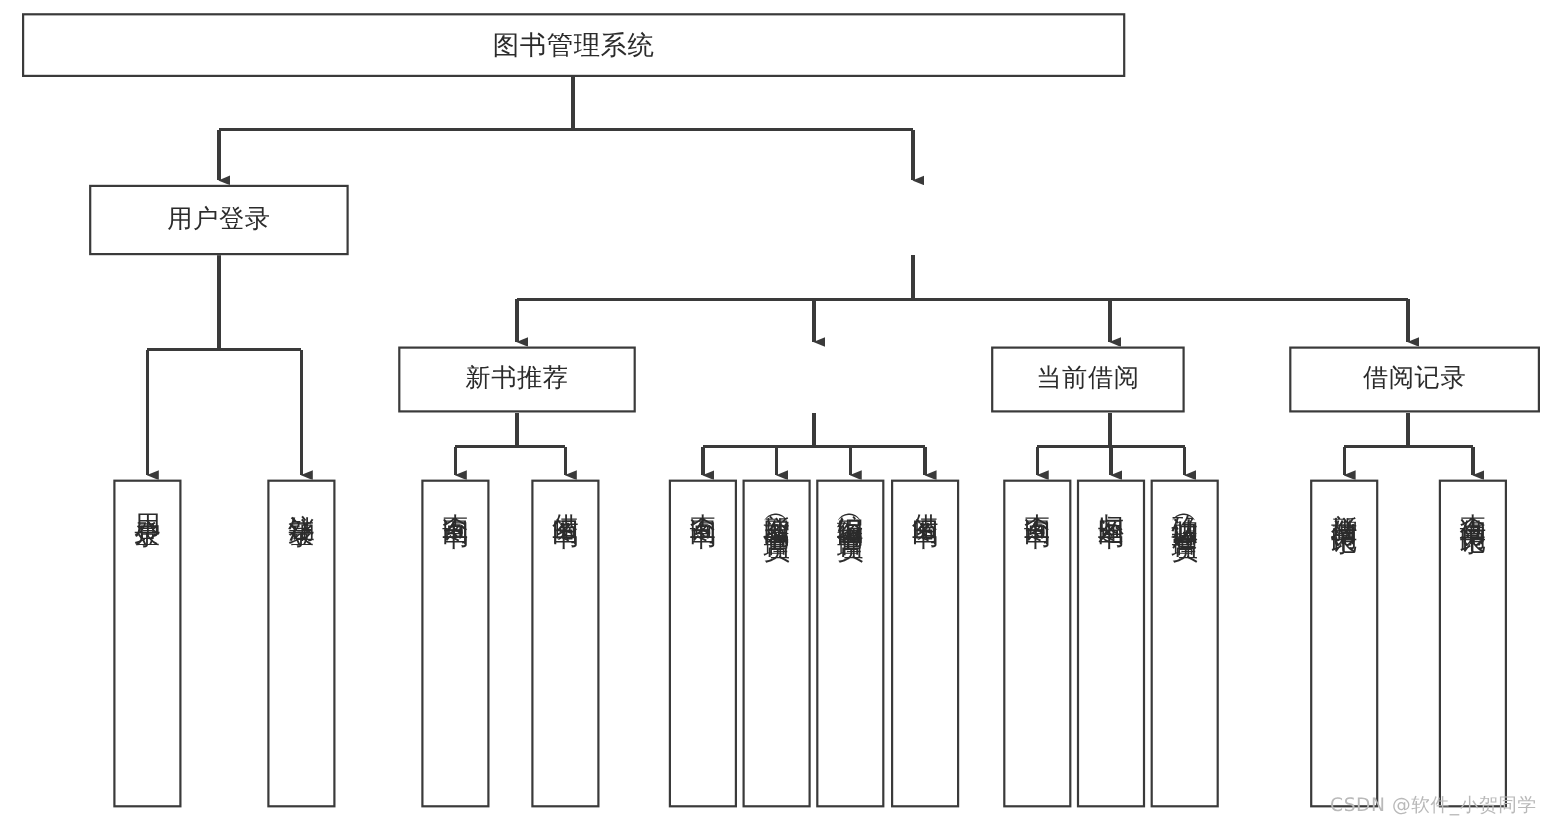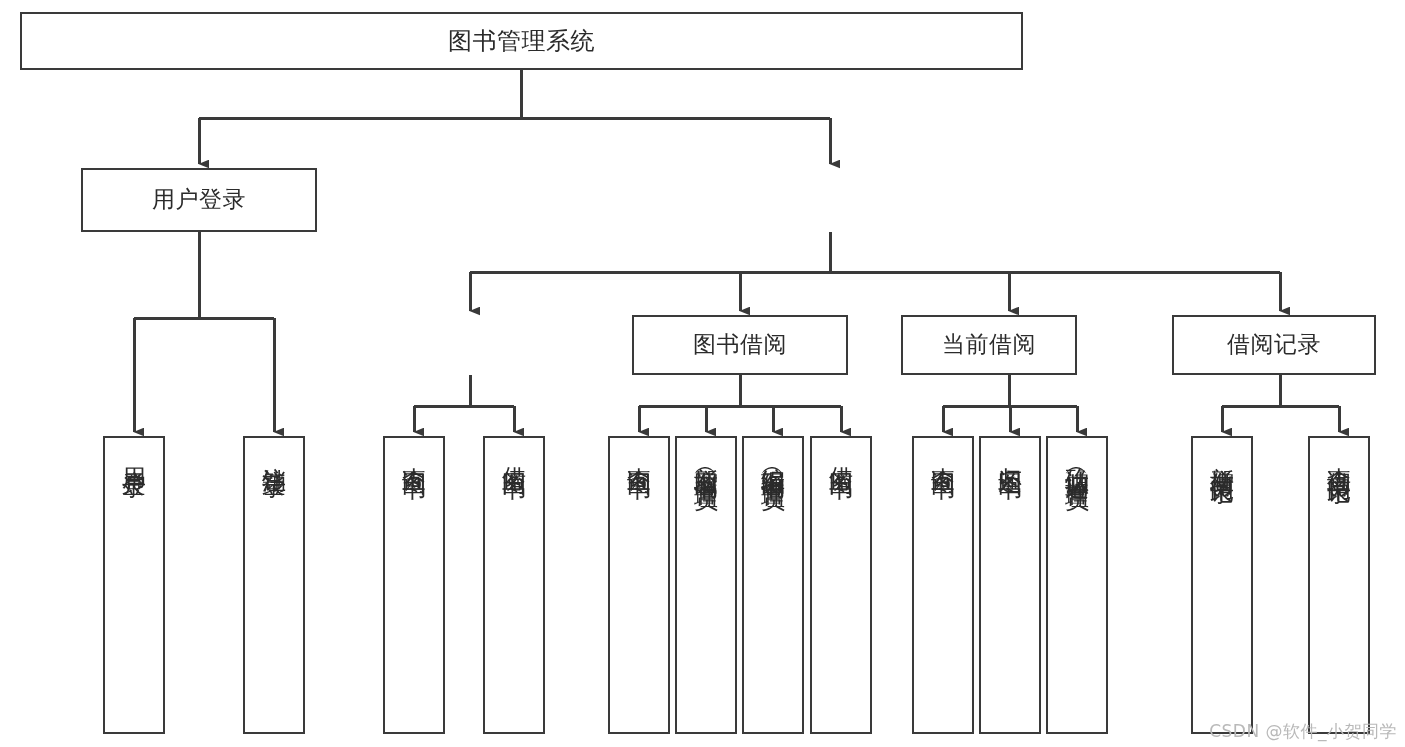--- a/index.html
+++ b/index.html
@@ -139,30 +139,30 @@
 
   <div class="node h root" style="left:20px; top:12px; width:1003px; height:58px;">
     <span class="node-label">图书管理系统</span>
   </div>
 
   <div class="node h" style="left:81px; top:168px; width:236px; height:64px;">
     <span class="node-label">用户登录</span>
   </div>
 
 
-
-  <div class="node h" style="left:632px; top:315px; width:216px; height:60px;">
-    <span class="node-label">图书借阅</span>
-  </div>
+  <div class="node h" style="left:362px; top:315px; width:216px; height:60px;">
+    <span class="node-label">新书推荐</span>
+  </div>
+
 
   <div class="node h" style="left:901px; top:315px; width:176px; height:60px;">
     <span class="node-label">当前借阅</span>
   </div>
 
-  <div class="node h" style="left:1172px; top:315px; width:204px; height:60px;">
+  <div class="node h" style="left:1172px; top:315px; width:228px; height:60px;">
     <span class="node-label">借阅记录</span>
   </div>
 
   <div class="node v" style="left:103px; top:436px; width:62px; height:298px;">
     <span class="node-label">用户登录</span>
   </div>
 
   <div class="node v" style="left:243px; top:436px; width:62px; height:298px;">
     <span class="node-label">注销登录</span>
   </div>

